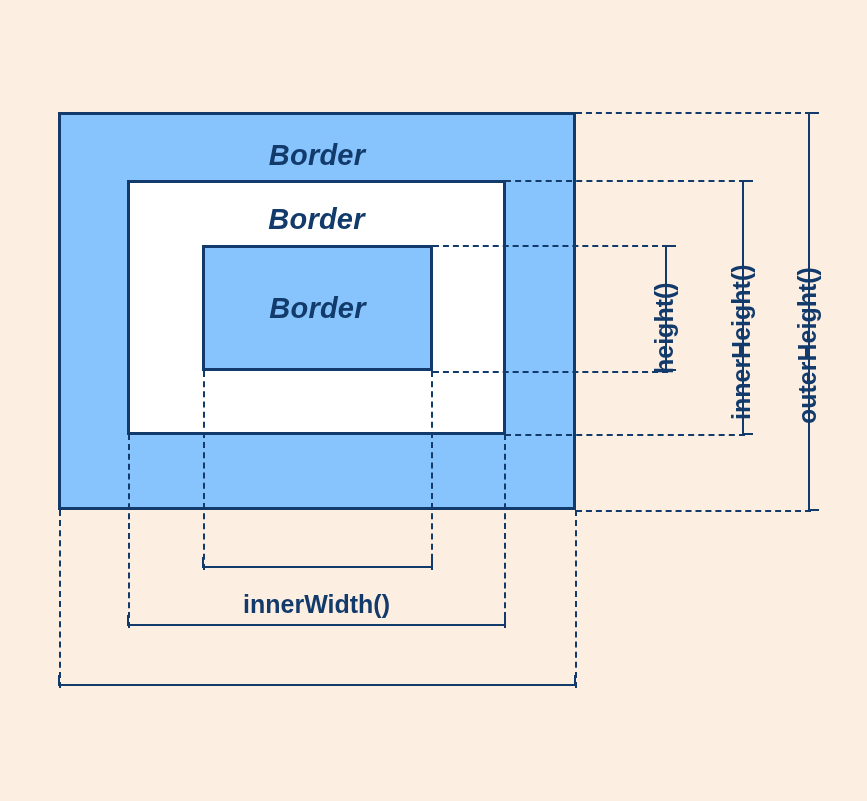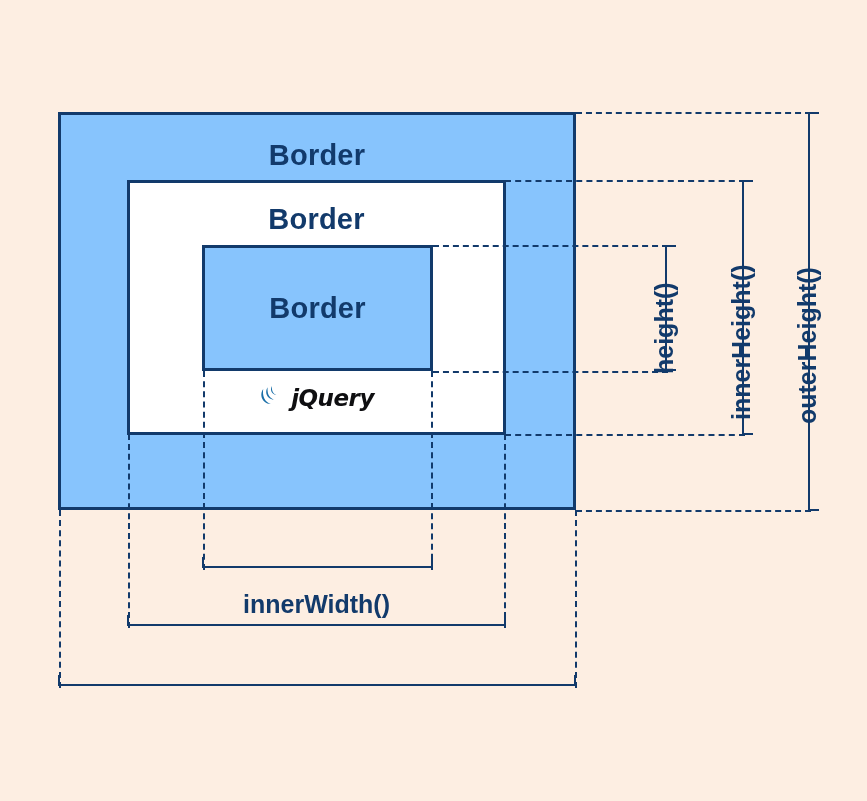--- a/index.html
+++ b/index.html
@@ -40,20 +40,21 @@
     left: 202px; top: 245px;
     width: 231px; height: 126px;
     background: #87c4fd;
   }
 
   .box-label {
     position: absolute;
     left: 0; right: 0;
     text-align: center;
     color: #123a6b;
+    font-style: italic;
     font-weight: bold;
     font-size: 29px;
     letter-spacing: 0.2px;
     white-space: nowrap;
   }
   #border-label  { top: 24px; }
   #padding-label { top: 20px; }
   #element-label { top: 44px; }
 
   
@@ -130,33 +131,20 @@
   </div>
 
   <div class="box" id="padding-box">
     <div class="box-label" id="padding-label">Border</div>
   </div>
 
   <div class="box" id="element-box">
     <div class="box-label" id="element-label">Border</div>
   </div>
 
-  <div id="jquery-logo">
-    <svg id="jquery-swoosh" width="26" height="26" viewBox="0 0 26 26">
-      <g fill="#1a6fa8">
-        <path d="M4.2 4.0 C1.2 8.2 1.9 13.6 5.6 16.8 C7.4 18.4 9.6 19.1 11.6 19.0
-                 C8.8 18.0 6.5 16.0 5.2 13.3 C3.9 10.5 3.8 7.1 4.2 4.0 Z"></path>
-        <path d="M8.6 2.2 C6.3 5.8 6.9 10.2 9.9 12.8 C11.4 14.1 13.2 14.7 14.8 14.6
-                 C12.5 13.8 10.7 12.2 9.6 10.0 C8.6 7.8 8.4 4.8 8.6 2.2 Z"></path>
-        <path d="M12.9 1.1 C11.3 3.7 11.8 6.8 13.9 8.6 C15.0 9.5 16.2 9.9 17.3 9.8
-                 C15.7 9.3 14.4 8.2 13.7 6.7 C12.9 5.1 12.8 3.0 12.9 1.1 Z"></path>
-      </g>
-    </svg>
-    <span id="jquery-wordmark">jQuery</span>
-  </div>
 
   <div class="hdash" style="left:576px; top:112px; width:235px;"></div>
   <div class="hdash" style="left:505px; top:180px; width:240px;"></div>
   <div class="hdash" style="left:433px; top:245px; width:235px;"></div>
   <div class="hdash" style="left:433px; top:371px; width:235px;"></div>
   <div class="hdash" style="left:505px; top:434px; width:240px;"></div>
   <div class="hdash" style="left:576px; top:510px; width:235px;"></div>
 
   <div class="vdash" style="left:59px; top:510px; height:178px;"></div>
   <div class="vdash" style="left:128px; top:434px; height:194px;"></div>

